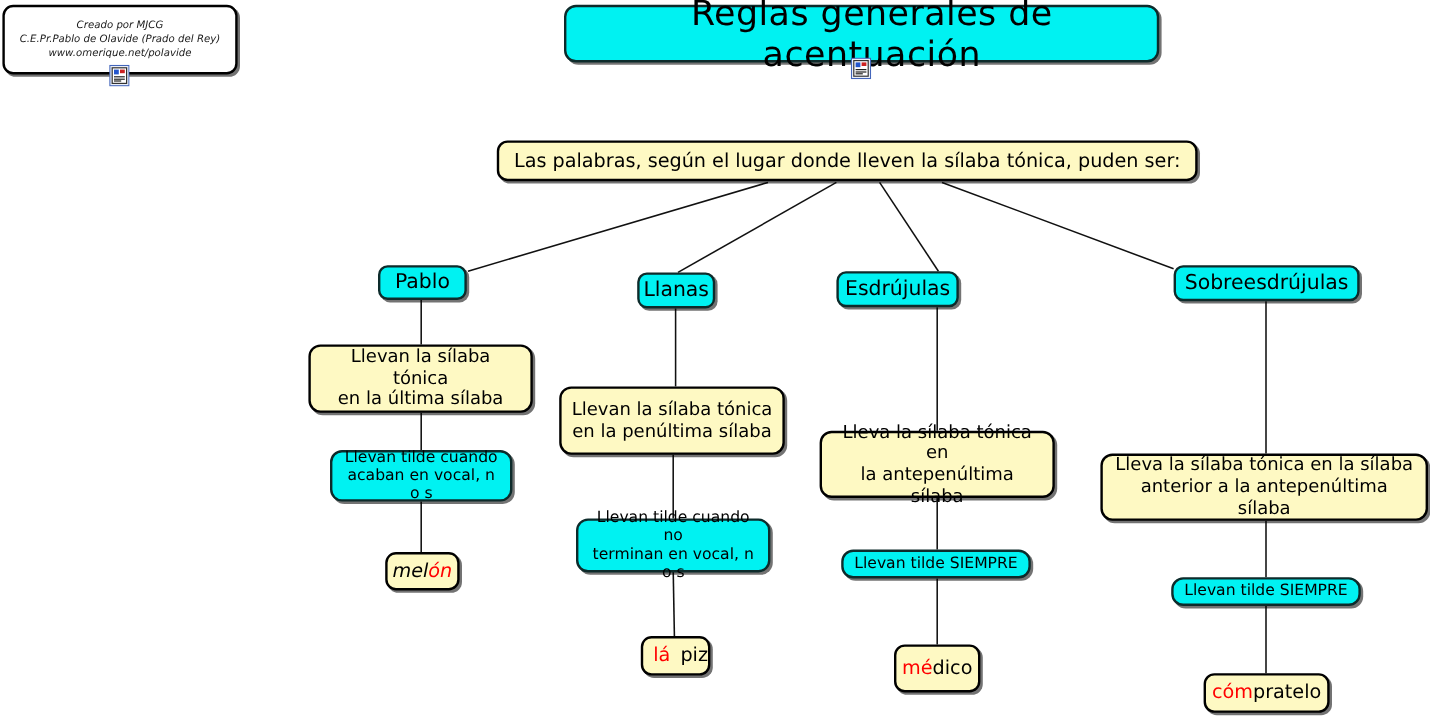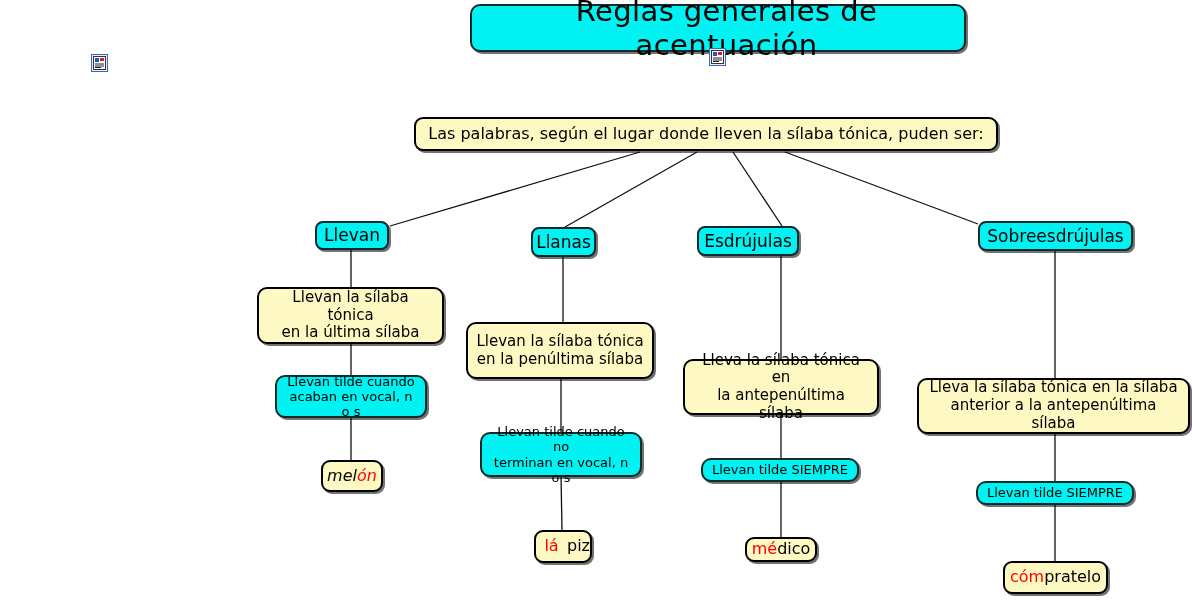--- a/index.html
+++ b/index.html
@@ -138,21 +138,21 @@
   #rule-esdrujulas { left: 701px; top: 458px; width: 158px; height: 24px; }
   #rule-sobreesd   { left: 976px; top: 481px; width: 158px; height: 24px; }
 
   
   .example {
     border-radius: 9px;
     font-size: 16px;
   }
   #ex-agudas     { left: 321px; top: 460px; width: 62px;  height: 32px; font-style: italic; }
   #ex-llanas     { left: 534px; top: 530px; width: 58px;  height: 33px; justify-content: space-between; }
-  #ex-esdrujulas { left: 745px; top: 537px; width: 72px;  height: 25px; }
+  #ex-esdrujulas { left: 745px; top: 537px; width: 72px;  height: 40px; }
   #ex-sobreesd   { left: 1003px; top: 561px; width: 105px; height: 33px; }
 
   .accent { color: #ff0000; }
   .plain  { color: #000000; }
 
   
   .doc-icon {
     position: absolute;
     width: 17px;
     height: 18px;
@@ -185,20 +185,25 @@
       <line x1="781" y1="256" x2="781" y2="359"></line>
       <line x1="781" y1="415" x2="781" y2="458"></line>
       <line x1="781" y1="482" x2="781" y2="537"></line>
 
       <line x1="1055" y1="251" x2="1055" y2="378"></line>
       <line x1="1055" y1="434" x2="1055" y2="481"></line>
       <line x1="1055" y1="505" x2="1055" y2="561"></line>
     </g>
   </svg>
 
+  <div id="credits">
+    <div class="cline">Creado por MJCG</div>
+    <div class="cline">C.E.Pr.Pablo de Olavide (Prado del Rey)</div>
+    <div class="cline">www.omerique.net/polavide</div>
+  </div>
 
   <svg class="doc-icon" id="icon-credits" viewBox="0 0 17 18">
     <rect x="0.5" y="0.5" width="16" height="17" fill="#e8edf7" stroke="#4466bb" stroke-width="1"></rect>
     <rect x="2.5" y="2.5" width="12" height="13" fill="#ffffff" stroke="#333333" stroke-width="1"></rect>
     <rect x="4" y="4" width="4" height="4" fill="#2255cc"></rect>
     <rect x="9" y="4" width="4" height="3" fill="#cc2222"></rect>
     <rect x="4" y="9.5" width="9" height="1" fill="#222222"></rect>
     <rect x="4" y="11.5" width="9" height="1" fill="#222222"></rect>
     <rect x="4" y="13" width="6" height="1" fill="#222222"></rect>
   </svg>
@@ -212,21 +217,21 @@
     <rect x="2.5" y="2.5" width="12" height="13" fill="#ffffff" stroke="#333333" stroke-width="1"></rect>
     <rect x="4" y="4" width="4" height="4" fill="#2255cc"></rect>
     <rect x="9" y="4" width="4" height="3" fill="#cc2222"></rect>
     <rect x="4" y="9.5" width="9" height="1" fill="#222222"></rect>
     <rect x="4" y="11.5" width="9" height="1" fill="#222222"></rect>
     <rect x="4" y="13" width="6" height="1" fill="#222222"></rect>
   </svg>
 
   <div id="root-box" class="node white">Las palabras, según el lugar donde lleven la sílaba tónica, puden ser:</div>
 
-  <div id="cat-agudas" class="node cyan chip">Llevan</div>
+  <div id="cat-agudas" class="node cyan chip">Pablo</div>
   <div id="cat-llanas" class="node cyan chip">Llanas</div>
   <div id="cat-esdrujulas" class="node cyan chip">Esdrújulas</div>
   <div id="cat-sobreesd" class="node cyan chip">Sobreesdrújulas</div>
 
   <div id="desc-agudas" class="node white desc">Llevan la sílaba tónica
 en la última sílaba</div>
   <div id="desc-llanas" class="node white desc">Llevan la sílaba tónica
 en la penúltima sílaba</div>
   <div id="desc-esdrujulas" class="node white desc">Lleva la sílaba tónica en
 la antepenúltima sílaba</div>

